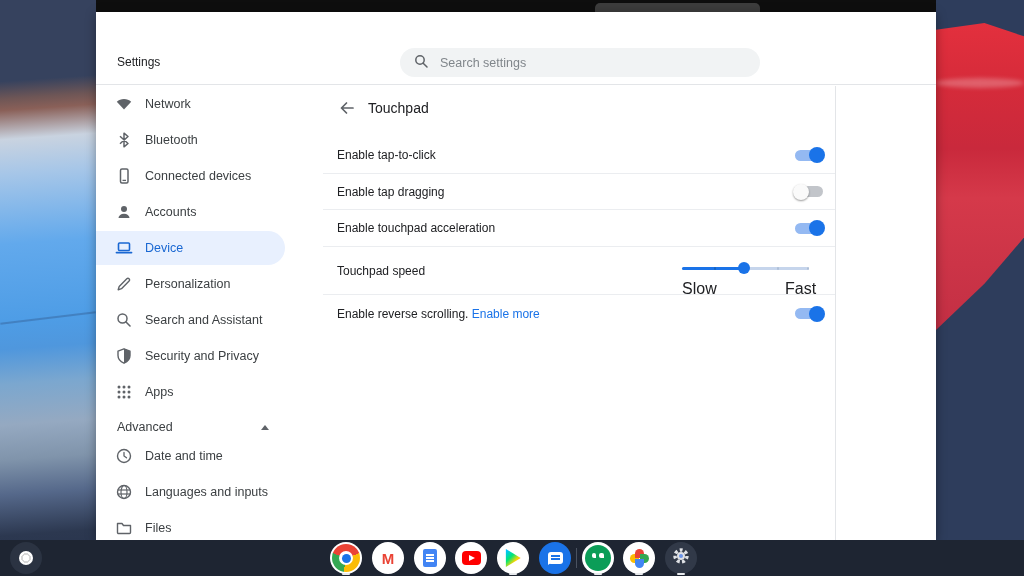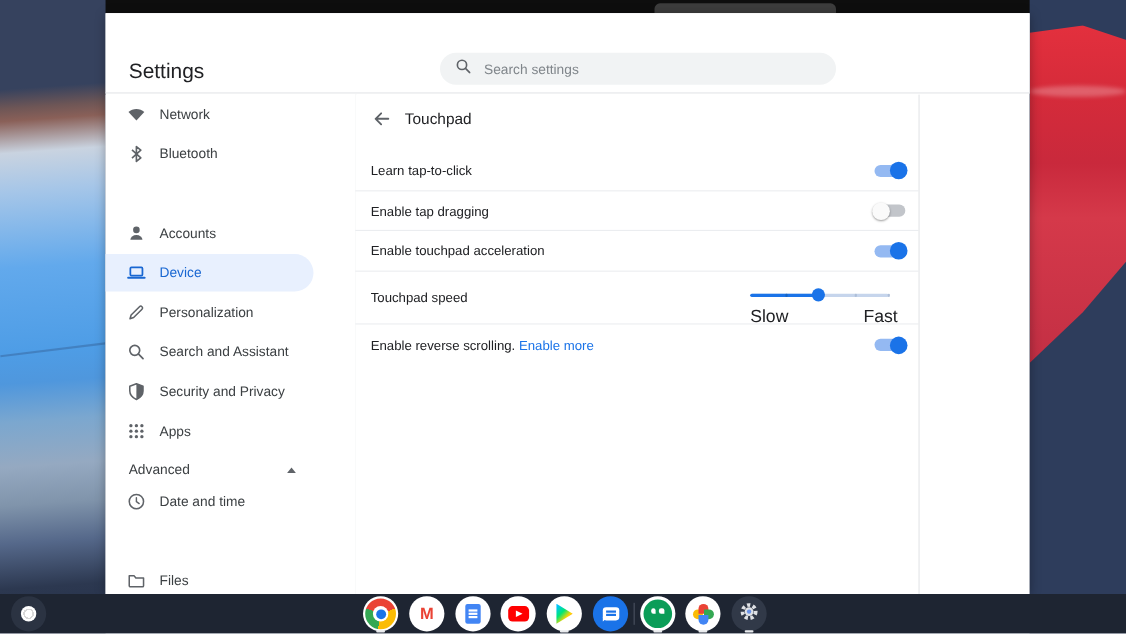--- a/index.html
+++ b/index.html
@@ -33,21 +33,21 @@
   .win-controls { position:absolute; right:14px; top:6px; display:flex; gap:14px; align-items:center; height:22px; }
   .wc-btn { width:12px; height:12px; display:flex; align-items:center; justify-content:center; cursor:default; }
   .ic-min { width:9px; height:2px; background:#5f6368; }
   .ic-max { width:9px; height:9px; border:1.4px solid #5f6368; }
   .ic-close { position:relative; width:10px; height:10px; }
   .ic-close::before,.ic-close::after { content:""; position:absolute; left:4.3px; top:-0.5px;
     width:1.6px; height:11px; background:#5f6368; }
   .ic-close::before { transform:rotate(45deg); } .ic-close::after { transform:rotate(-45deg); }
 
   .win-header { position:absolute; left:0; top:0; width:100%; height:73px; border-bottom:1px solid #e3e5e8; background:#fff; }
-  .app-title { position:absolute; left:21px; top:43px; font-size:19px; font-weight:500; color:#202124; }
+  .app-title { position:absolute; left:21px; top:43px; font-size:12px; font-weight:500; color:#202124; }
   .search-bar { position:absolute; left:304px; top:36px; width:360px; height:29px; background:#f1f3f4;
     border-radius:15px; display:flex; align-items:center; padding-left:14px; gap:12px; }
   .search-bar .ph { font-size:12.5px; color:#80868b; }
 
   
   .sidebar { position:absolute; left:0; top:74px; width:227px; height:454px; background:#fff; }
   .side-divider { position:absolute; left:227px; top:74px; width:1px; height:454px; background:#e3e5e8; }
   .nav-item { position:absolute; left:0; width:227px; height:36px; display:flex; align-items:center; cursor:pointer;text-decoration:underline; }
   .nav-item .nicon { position:absolute; left:19px; width:18px; height:18px; display:flex; align-items:center; justify-content:center; }
   .nav-item .nlabel { position:absolute; left:49px; font-size:12.5px; font-weight:500; color:#3c4043; }
@@ -186,20 +186,29 @@
 
       <div class="nav-item" style="top:36px">
         <span class="nicon">
           <svg width="18" height="18" viewBox="0 0 18 18">
               <path d="M5 5.3 L13 12.5 L9 15.8 L9 2.2 L13 5.5 L5 12.7" fill="none" stroke="#5f6368" stroke-width="1.5" stroke-linejoin="round"></path>
             </svg>
         </span>
         <span class="nlabel">Bluetooth</span>
       </div>
 
+      <div class="nav-item" style="top:72px">
+        <span class="nicon">
+          <svg width="18" height="18" viewBox="0 0 18 18">
+              <rect x="5.5" y="2" width="7.5" height="14" rx="1.5" fill="none" stroke="#5f6368" stroke-width="1.5"></rect>
+              <line x1="7.5" y1="13.4" x2="11" y2="13.4" stroke="#5f6368" stroke-width="1.3"></line>
+            </svg>
+        </span>
+        <span class="nlabel">Connected devices</span>
+      </div>
 
       <div class="nav-item selected" style="top:145px">
         <span class="nicon">
           <svg width="18" height="18" viewBox="0 0 18 18">
               <rect x="3.5" y="4" width="11" height="7.5" rx="1" fill="none" stroke="#1967d2" stroke-width="1.6"></rect>
               <line x1="1.5" y1="13.6" x2="16.5" y2="13.6" stroke="#1967d2" stroke-width="1.8" stroke-linecap="round"></line>
             </svg>
         </span>
         <span class="nlabel">Device</span>
       </div>
@@ -270,20 +279,31 @@
       <div class="nav-item" style="top:352px">
         <span class="nicon">
           <svg width="18" height="18" viewBox="0 0 18 18">
               <circle cx="9" cy="9" r="6.5" fill="none" stroke="#5f6368" stroke-width="1.4"></circle>
               <path d="M9 5.5 V9 L11.5 10.8" fill="none" stroke="#5f6368" stroke-width="1.3" stroke-linecap="round"></path>
             </svg>
         </span>
         <span class="nlabel">Date and time</span>
       </div>
 
+      <div class="nav-item" style="top:388px">
+        <span class="nicon">
+          <svg width="18" height="18" viewBox="0 0 18 18">
+              <circle cx="9" cy="9" r="6.5" fill="none" stroke="#5f6368" stroke-width="1.4"></circle>
+              <ellipse cx="9" cy="9" rx="3" ry="6.5" fill="none" stroke="#5f6368" stroke-width="1.2"></ellipse>
+              <line x1="2.6" y1="7" x2="15.4" y2="7" stroke="#5f6368" stroke-width="1.2"></line>
+              <line x1="2.6" y1="11" x2="15.4" y2="11" stroke="#5f6368" stroke-width="1.2"></line>
+            </svg>
+        </span>
+        <span class="nlabel">Languages and inputs</span>
+      </div>
 
       <div class="nav-item" style="top:424px">
         <span class="nicon">
           <svg width="18" height="18" viewBox="0 0 18 18">
               <path d="M2.5 4.5 H7 L8.5 6.5 H15.5 V13.5 A1 1 0 0 1 14.5 14.5 H3.5 A1 1 0 0 1 2.5 13.5 Z" fill="none" stroke="#5f6368" stroke-width="1.4" stroke-linejoin="round"></path>
             </svg>
         </span>
         <span class="nlabel">Files</span>
       </div>
     </div>
@@ -295,21 +315,21 @@
           <svg width="20" height="20" viewBox="0 0 20 20">
               <path d="M16 10 H4.5 M4.5 10 L9.5 5 M4.5 10 L9.5 15" fill="none" stroke="#5f6368" stroke-width="1.7" stroke-linecap="round" stroke-linejoin="round"></path>
             </svg>
         </span>
         <span class="page-title">Touchpad</span>
       </div>
 
       <div class="rows">
 
         <div class="srow bordered" style="height:37px">
-          <span class="rlabel">Learn tap-to-click</span>
+          <span class="rlabel">Enable tap-to-click</span>
           <div class="toggle on">
             <div class="track"></div>
             <div class="knob"></div>
           </div>
         </div>
 
         <div class="srow bordered" style="height:36px">
           <span class="rlabel">Enable tap dragging</span>
           <div class="toggle off">
             <div class="track"></div>

